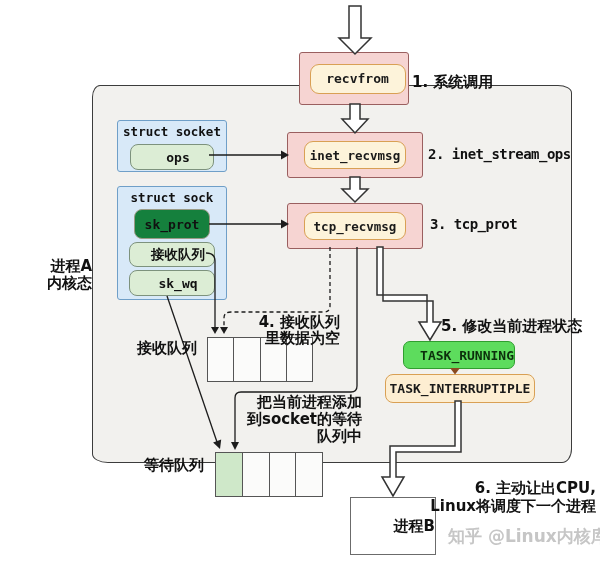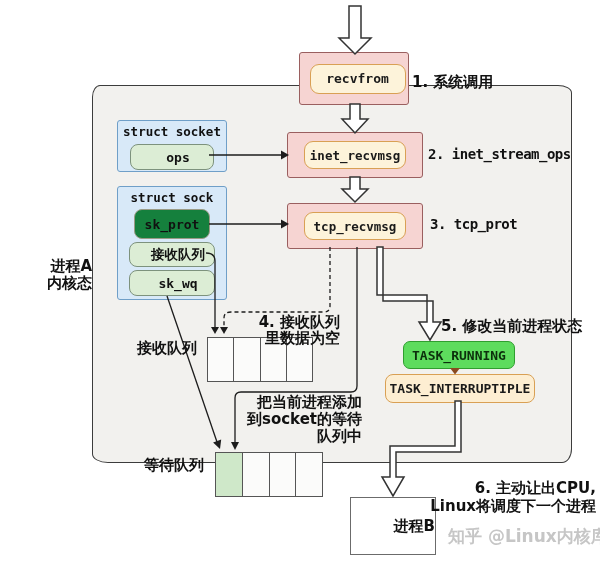--- a/index.html
+++ b/index.html
@@ -58,21 +58,21 @@
     font-family:"DejaVu Sans Mono", monospace; letter-spacing:-0.5px; }
   .note { font-weight:bold; font-size:15px; text-align:right; line-height:17px; z-index:5; }
 
   .queue { display:flex; border:1.4px solid #555; background:#fbfbfa; z-index:3; box-sizing:border-box; }
   .queue .cell { flex:1; border-left:1.4px solid #555; }
   .queue .cell:first-child { border-left:none; }
   .queue .cell.green { background:#cfe8c9; }
 
   .task-running {
     background:#5ddc5d; border:1.5px solid #2f9e2f; border-radius:7px;
-    display:flex; align-items:center; justify-content:center;
+    display:flex; align-items:center; justify-content:flex-end;
     font-family:"DejaVu Sans Mono", monospace; font-weight:bold; font-size:13px;
     color:#0c300c; z-index:3;
   }
   .task-intr {
     background:#fdeed2; border:1.5px solid #d9a054; border-radius:8px;
     display:flex; align-items:center; justify-content:center;
     font-family:"DejaVu Sans Mono", monospace; font-weight:bold; font-size:13px;
     color:#1a1a1a; z-index:3;
   }
   .plain-box {

